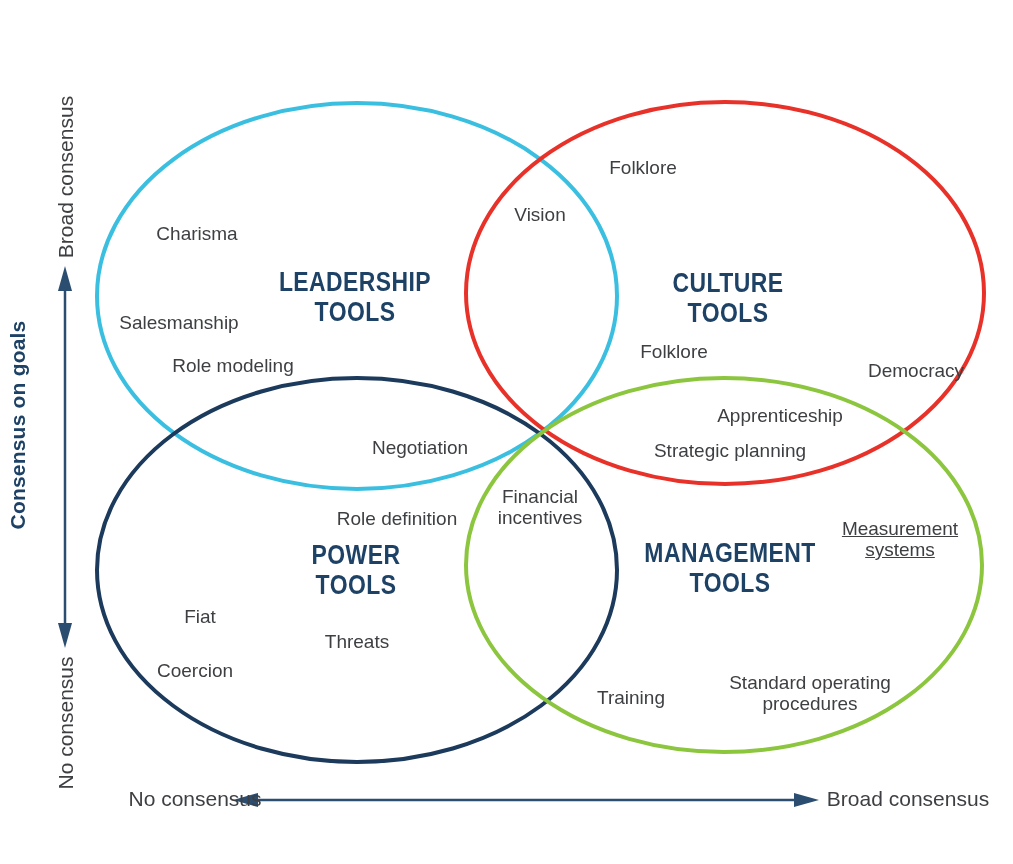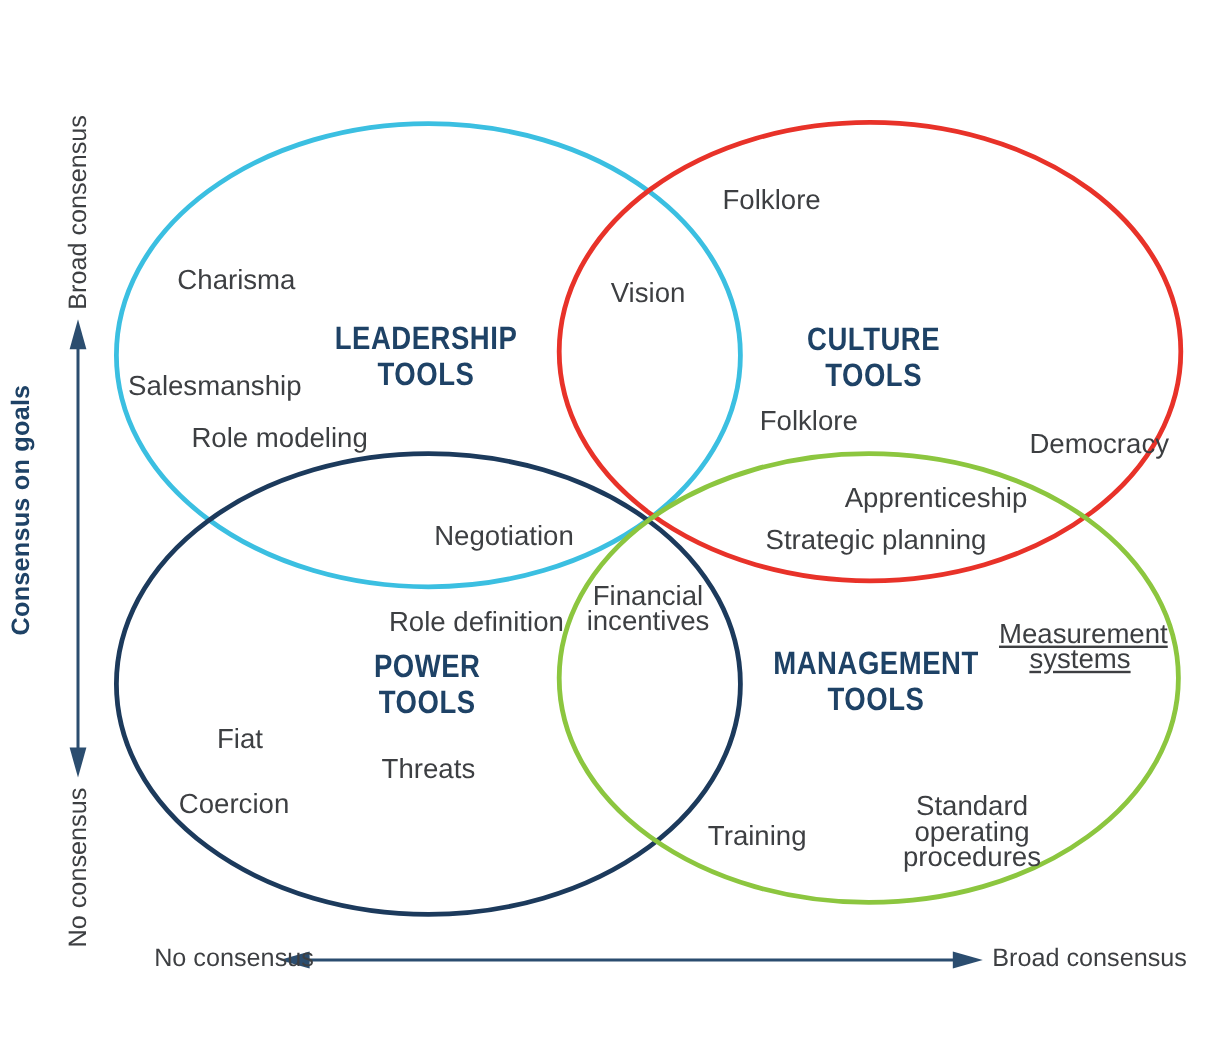--- a/index.html
+++ b/index.html
@@ -10,21 +10,21 @@
     background: #ffffff;
     font-family: "Liberation Sans", sans-serif;
     overflow: hidden;
   }
   #venn-svg { position: absolute; left: 0; top: 0; }
 
   .label {
     position: absolute;
     transform: translate(-50%, -50%);
     color: #3d3f42;
-    font-size: 23px;
+    font-size: 19px;
     line-height: 21px;
     white-space: nowrap;
     text-align: center;
   }
   .label.wrap { white-space: normal; text-align: center; }
 
   .ellipse-title {
     position: absolute;
     transform: translate(-50%, -50%) scaleX(0.85);
     color: #1e4266;
@@ -97,21 +97,21 @@
   <div class="ellipse-title" style="left:730px; top:568px;">
     <span>MANAGEMENT</span>
     <span>TOOLS</span>
   </div>
 
   <div class="label" style="left:197px; top:213px;margin-top:20px;">Charisma</div>
   <div class="label" style="left:179px; top:322px;">Salesmanship</div>
   <div class="label" style="left:233px; top:365px;">Role modeling</div>
 
   <div class="label" style="left:643px; top:167px;">Folklore</div>
-  <div class="label" style="left:540px; top:214px;margin-top:30px;">Vision</div>
+  <div class="label" style="left:540px; top:214px;">Vision</div>
   <div class="label" style="left:674px; top:351px;">Folklore</div>
   <div class="label" style="left:916px; top:370px;">Democracy</div>
 
   <div class="label" style="left:780px; top:415px;">Apprenticeship</div>
   <div class="label" style="left:730px; top:450px;">Strategic planning</div>
 
   <div class="label" style="left:420px; top:447px;">Negotiation</div>
 
   <div class="label" style="left:397px; top:518px;">Role definition</div>
   <div class="label" style="left:200px; top:616px;">Fiat</div>

